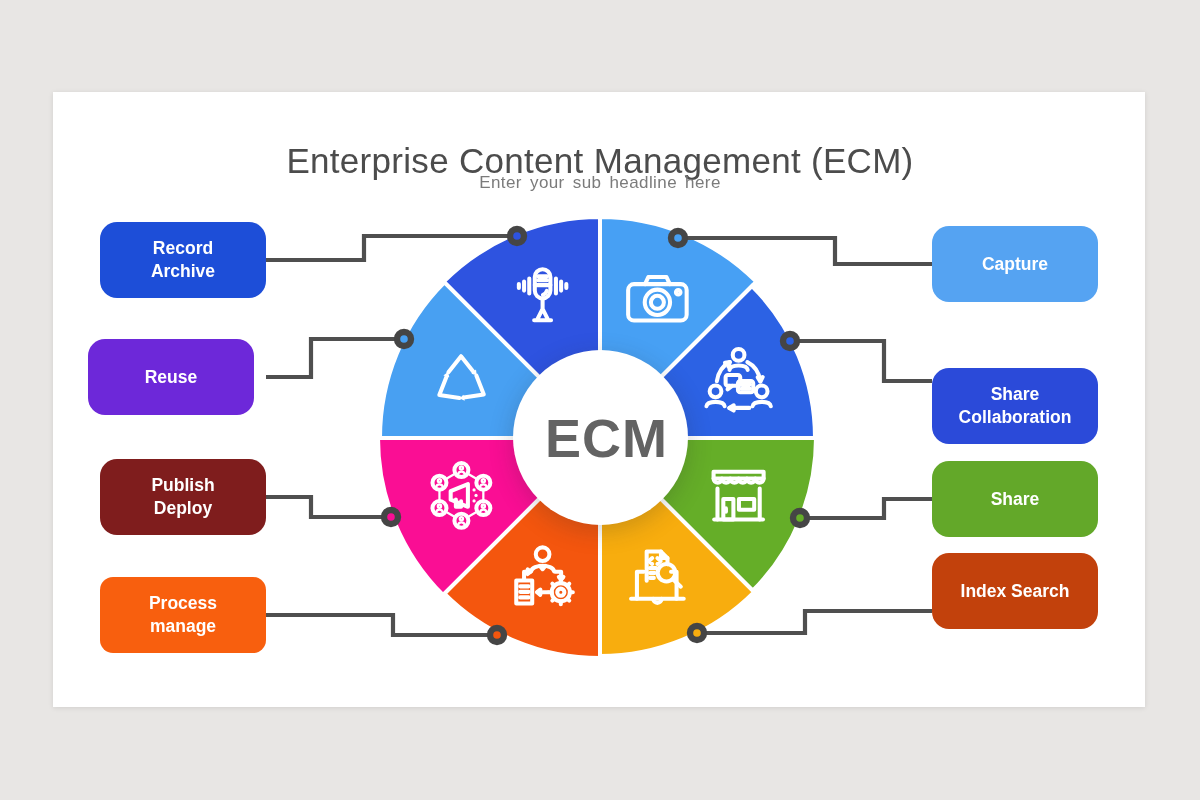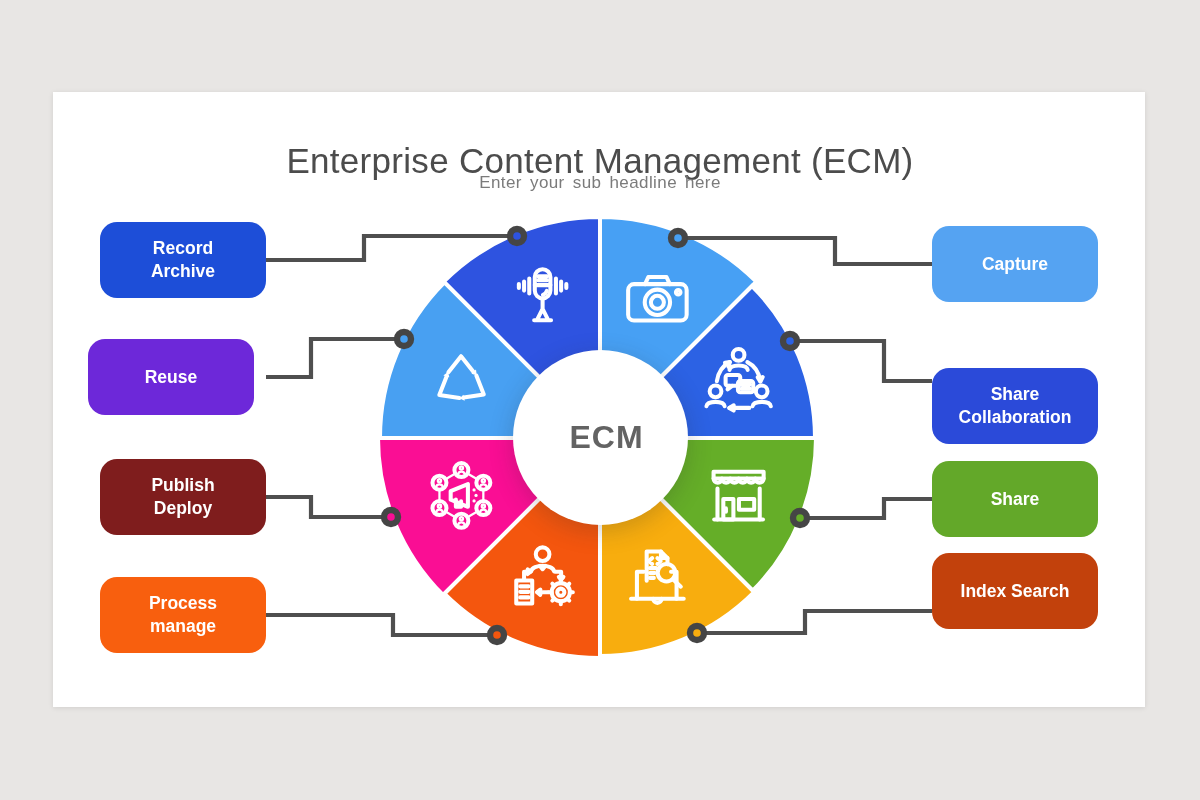--- a/index.html
+++ b/index.html
@@ -28,21 +28,21 @@
     color:#fff;font-weight:bold;font-size:17.5px;line-height:1.3;
     white-space:pre-line;z-index:4;
   }
   .center-circle{
     position:absolute;left:513px;top:350px;width:175px;height:175px;
     background:#fff;border-radius:50%;
     box-shadow:0 6px 24px rgba(40,40,40,.22);
     display:flex;align-items:center;justify-content:center;z-index:5;
   }
   .center-label{
-    font-size:32px;font-weight:bold;color:#636363;letter-spacing:1px;margin-left:12px;
+    font-size:54px;font-weight:bold;color:#636363;letter-spacing:1px;margin-left:12px;
   }
 </style>
 </head>
 <body>
 
 <div class="stage">
   <div class="slide"></div>
   <h1 class="title">Enterprise Content Management (ECM)</h1>
   <div class="subtitle">Enter your sub headline here</div>
 
@@ -182,21 +182,21 @@
       <circle cx="391" cy="517" r="7" fill="#fa0e94" stroke="#454545" stroke-width="6.4"></circle>
       <circle cx="404" cy="339" r="7" fill="#48a0f2" stroke="#454545" stroke-width="6.4"></circle>
     </svg>
 
   <div id="boxes">
       <div class="label-box" style="left: 100px; top: 222px; background: #1d4ed8;"><span>Record
 Archive</span></div>
       <div class="label-box" style="left: 88px; top: 339px; background: #6d28d9;"><span>Reuse</span></div>
       <div class="label-box" style="left: 100px; top: 459px; background: #7f1d1d;"><span>Publish
 Deploy</span></div>
-      <div class="label-box" style="left: 100px; top: 577px; background: rgb(248, 95, 14);"><span>Process
+      <div class="label-box" style="left: 100px; top: 577px; background: rgb(248, 95, 14); border-radius: 13px;"><span>Process
 manage</span></div>
       <div class="label-box" style="left: 932px; top: 226px; background: rgb(85, 163, 242); align-items: center;"><span>Capture</span></div>
       <div class="label-box" style="left: 932px; top: 343px; background: rgb(43, 74, 217); margin-top: 25px;"><span>Share
 Collaboration</span></div>
       <div class="label-box" style="left: 932px; top: 461px; background: rgb(99, 168, 41);"><span>Share</span></div>
       <div class="label-box" style="left: 932px; top: 553px; background: #c2410c;"><span>Index Search</span></div>
     </div>
 
   <div class="center-circle">
     <span class="center-label">ECM</span>

